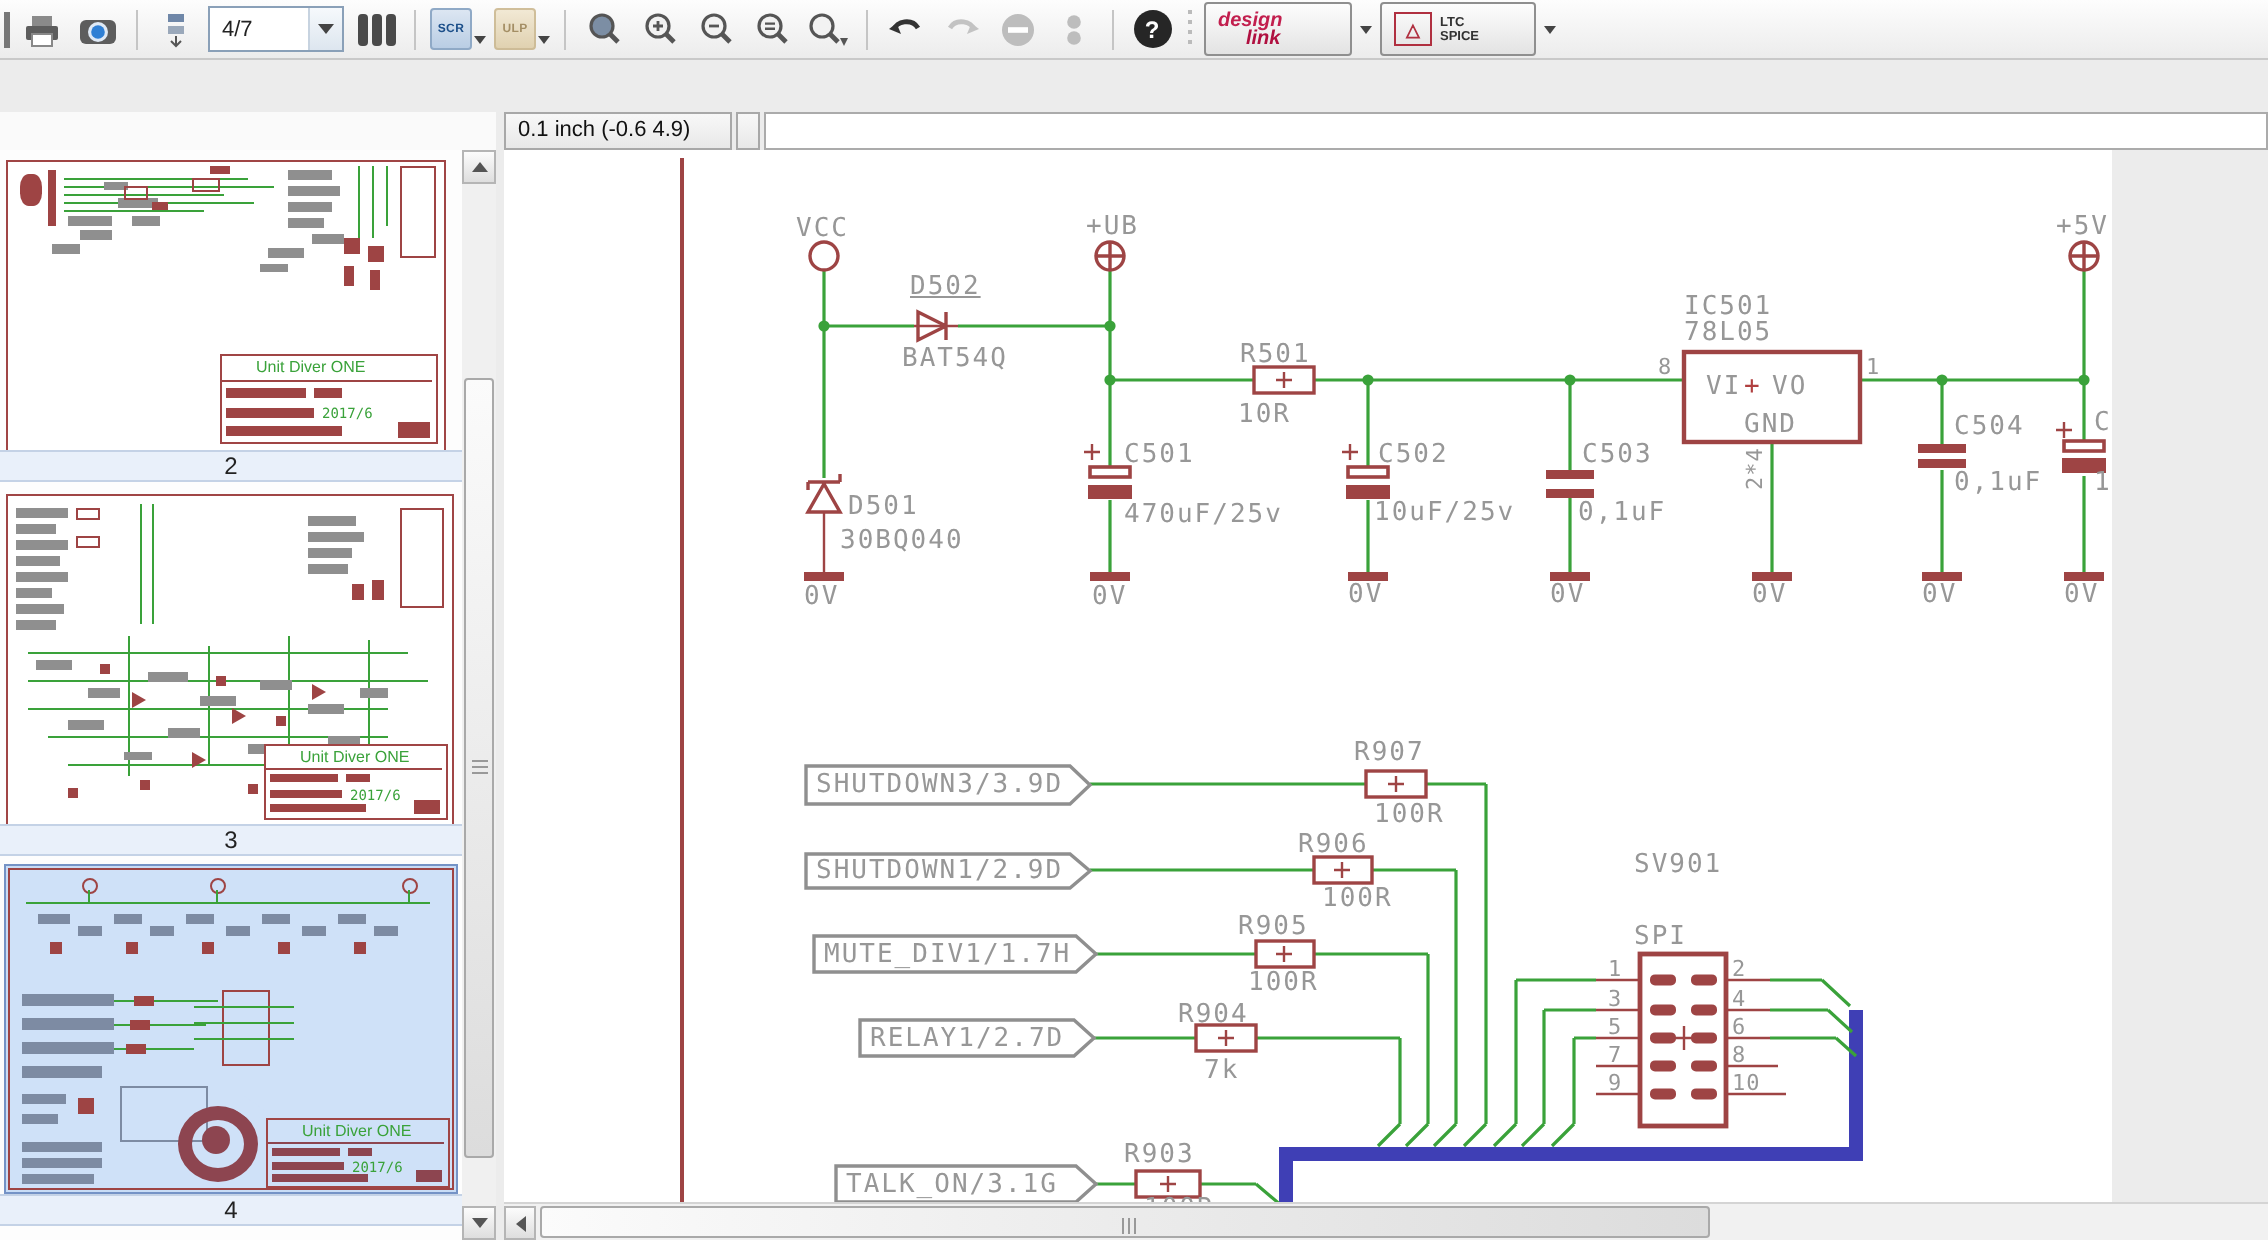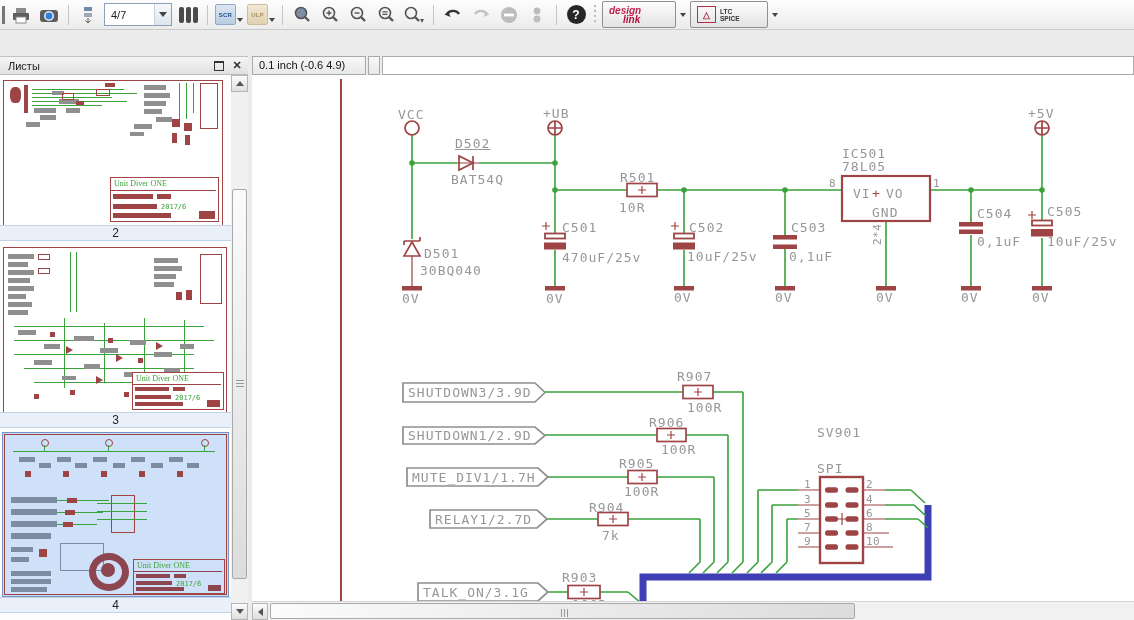--- a/index.html
+++ b/index.html
@@ -46,41 +46,41 @@
   .gl{position:absolute;height:1px;background:#3aa23a;}
   .gv{position:absolute;width:1px;background:#3aa23a;}
   .gb{position:absolute;background:#8f8f8f;}
   .sb{position:absolute;background:#7d8ba3;}
   .rb{position:absolute;background:#9e4444;}
   .ro{position:absolute;border:1px solid #9e4444;}
   .so{position:absolute;border:1px solid #7d8ba3;}
   .rt{position:absolute;width:0;height:0;border-top:4px solid transparent;border-bottom:4px solid transparent;border-left:7px solid #9e4444;}
   .tblock{position:absolute;border:1px solid #a04545;background:#fff;overflow:hidden;}
   .tblock.blue{background:#cfe1f8;}
-  .tb-name{position:absolute;left:3px;top:1px;font-family:Liberation Serif, serif;font-size:8px;color:#3aa23a;white-space:nowrap;}
+  .tb-name{position:absolute;left:17px;top:1px;font-family:Liberation Sans, sans-serif;font-size:8px;color:#3aa23a;white-space:nowrap;}
   .tb-date{position:absolute;font-family:"DejaVu Sans Mono",monospace;font-size:7px;color:#3aa23a;}
   #cell4{position:absolute;background:#c9ddf6;border:1px solid #7593c6;}
   
   .sbv{position:absolute;background:#f0f0f0;}
   .sbtn{position:absolute;background:linear-gradient(#fcfcfc,#dedede);border:1px solid #b5b5b5;box-sizing:border-box;
     display:flex;align-items:center;justify-content:center;}
   .tri-u{width:0;height:0;border-left:4px solid transparent;border-right:4px solid transparent;border-bottom:5px solid #555;}
   .tri-d{width:0;height:0;border-left:4px solid transparent;border-right:4px solid transparent;border-top:5px solid #555;}
   .tri-l{width:0;height:0;border-top:4px solid transparent;border-bottom:4px solid transparent;border-right:5px solid #555;}
   .sthumb{position:absolute;background:linear-gradient(90deg,#fbfbfb,#dcdcdc);border:1px solid #a9a9a9;border-radius:2px;box-sizing:border-box;}
   .sthumbH{background:linear-gradient(#fbfbfb,#dcdcdc);}
   .gripV{position:absolute;left:3px;width:8px;height:1px;background:#999;box-shadow:0 3px 0 #999,0 6px 0 #999;}
   .gripH{position:absolute;top:5px;width:1px;height:8px;background:#999;box-shadow:3px 0 0 #999,6px 0 0 #999;}
   
   #coordtab{position:absolute;left:252px;top:56px;width:114px;height:19px;background:linear-gradient(#f8f8f8,#e8e8e8);
     border:1px solid #a8a8a8;box-sizing:border-box;font-size:11px;color:#111;padding:2px 0 0 6px;}
   #minitab{position:absolute;left:368px;top:56px;width:12px;height:19px;background:linear-gradient(#f8f8f8,#e8e8e8);border:1px solid #a8a8a8;box-sizing:border-box;}
   #cmdline{position:absolute;left:382px;top:56px;width:752px;height:19px;background:#fff;border:1px solid #ababab;box-sizing:border-box;}
   
-  #canvas{position:absolute;left:252px;top:75px;width:882px;height:526px;background:#fff;overflow:hidden;}
+  #canvas{position:absolute;left:252px;top:75px;width:804px;height:526px;background:#fff;overflow:hidden;}
   .slbl{position:absolute;font-family:"DejaVu Sans Mono",monospace;font-size:13px;letter-spacing:1px;color:#979797;white-space:pre;line-height:13px;}
   .s11{font-size:11px;letter-spacing:.5px;line-height:11px;}
   .redt{color:#b04040;}
   .rot{transform:rotate(-90deg);transform-origin:0 0;}
   
   .fr{stroke:#9e4444;stroke-width:2;}
   .bus{stroke:#3f3fb5;stroke-width:7;fill:none;}
   .w{stroke:#3aa23a;stroke-width:1.6;fill:none;}
   .j{fill:#3aa23a;}
   .pr{stroke:#9e4444;stroke-width:1.2;fill:none;}
@@ -217,27 +217,20 @@
     <div class="bigbtn" style="width:64px;">
       <span class="lt-logo">△</span>
       <span class="lt-txt"><span>LTC</span><br><span>SPICE</span></span>
     </div>
     <span class="dtri sm"></span>
   </div>
 
   <div id="subbar"></div>
 
   <div id="panel">
-    <div id="panelhead">
-      <span class="t">Листы</span>
-      <span class="hico">
-          <span class="floatglyph"></span>
-        </span>
-      <span class="hico" style="font-weight:bold;">✕</span>
-    </div>
     <div id="panelbody">
 
       <div class="page" style="left:3px;top:5px;width:218px;height:144px;">
         <div>
           <i class="rb" style="left:6px;top:6px;width:11px;height:16px;border-radius:40%;"></i>
           <i class="rb" style="left:20px;top:4px;width:4px;height:28px;"></i>
           <i class="gl" style="left:28px;top:8px;width:92px;"></i>
             <i class="gl" style="left:28px;top:12px;width:105px;"></i>
           <i class="gl" style="left:28px;top:16px;width:80px;"></i>
             <i class="gl" style="left:28px;top:20px;width:95px;"></i>

